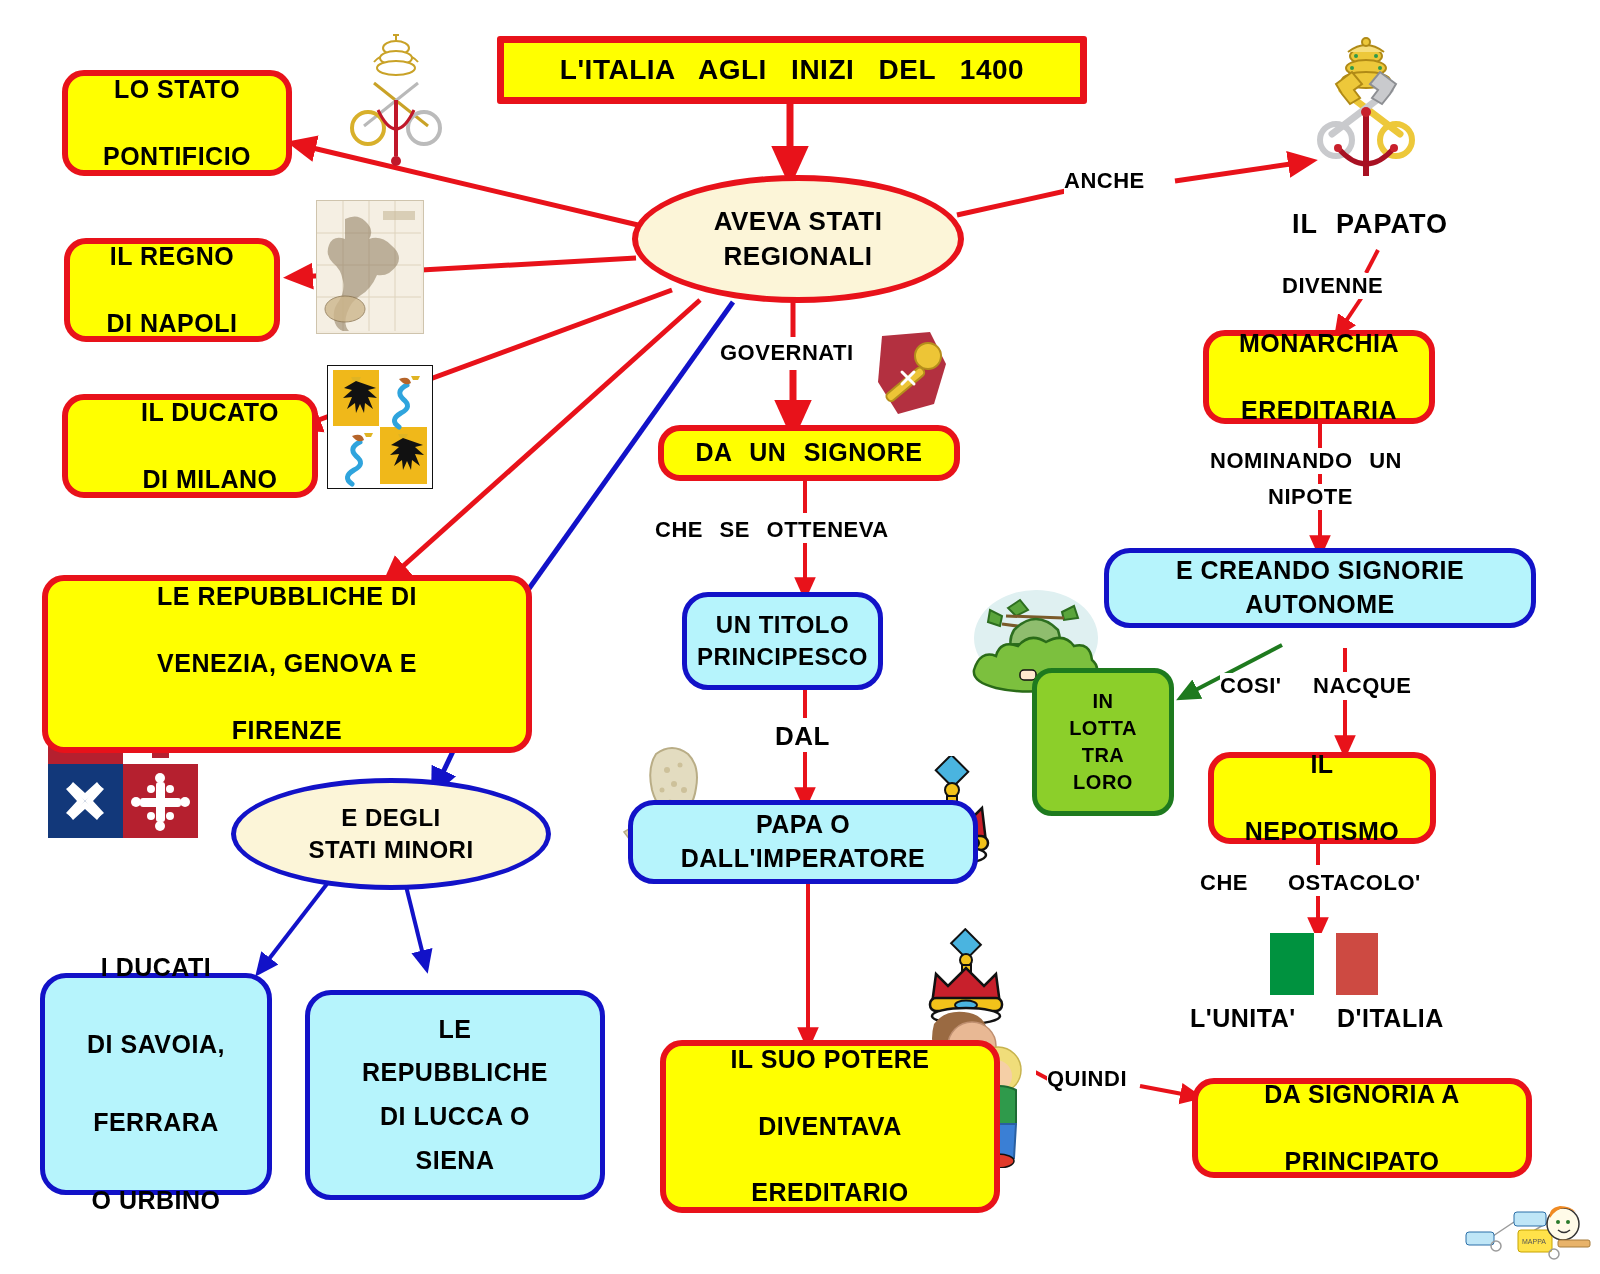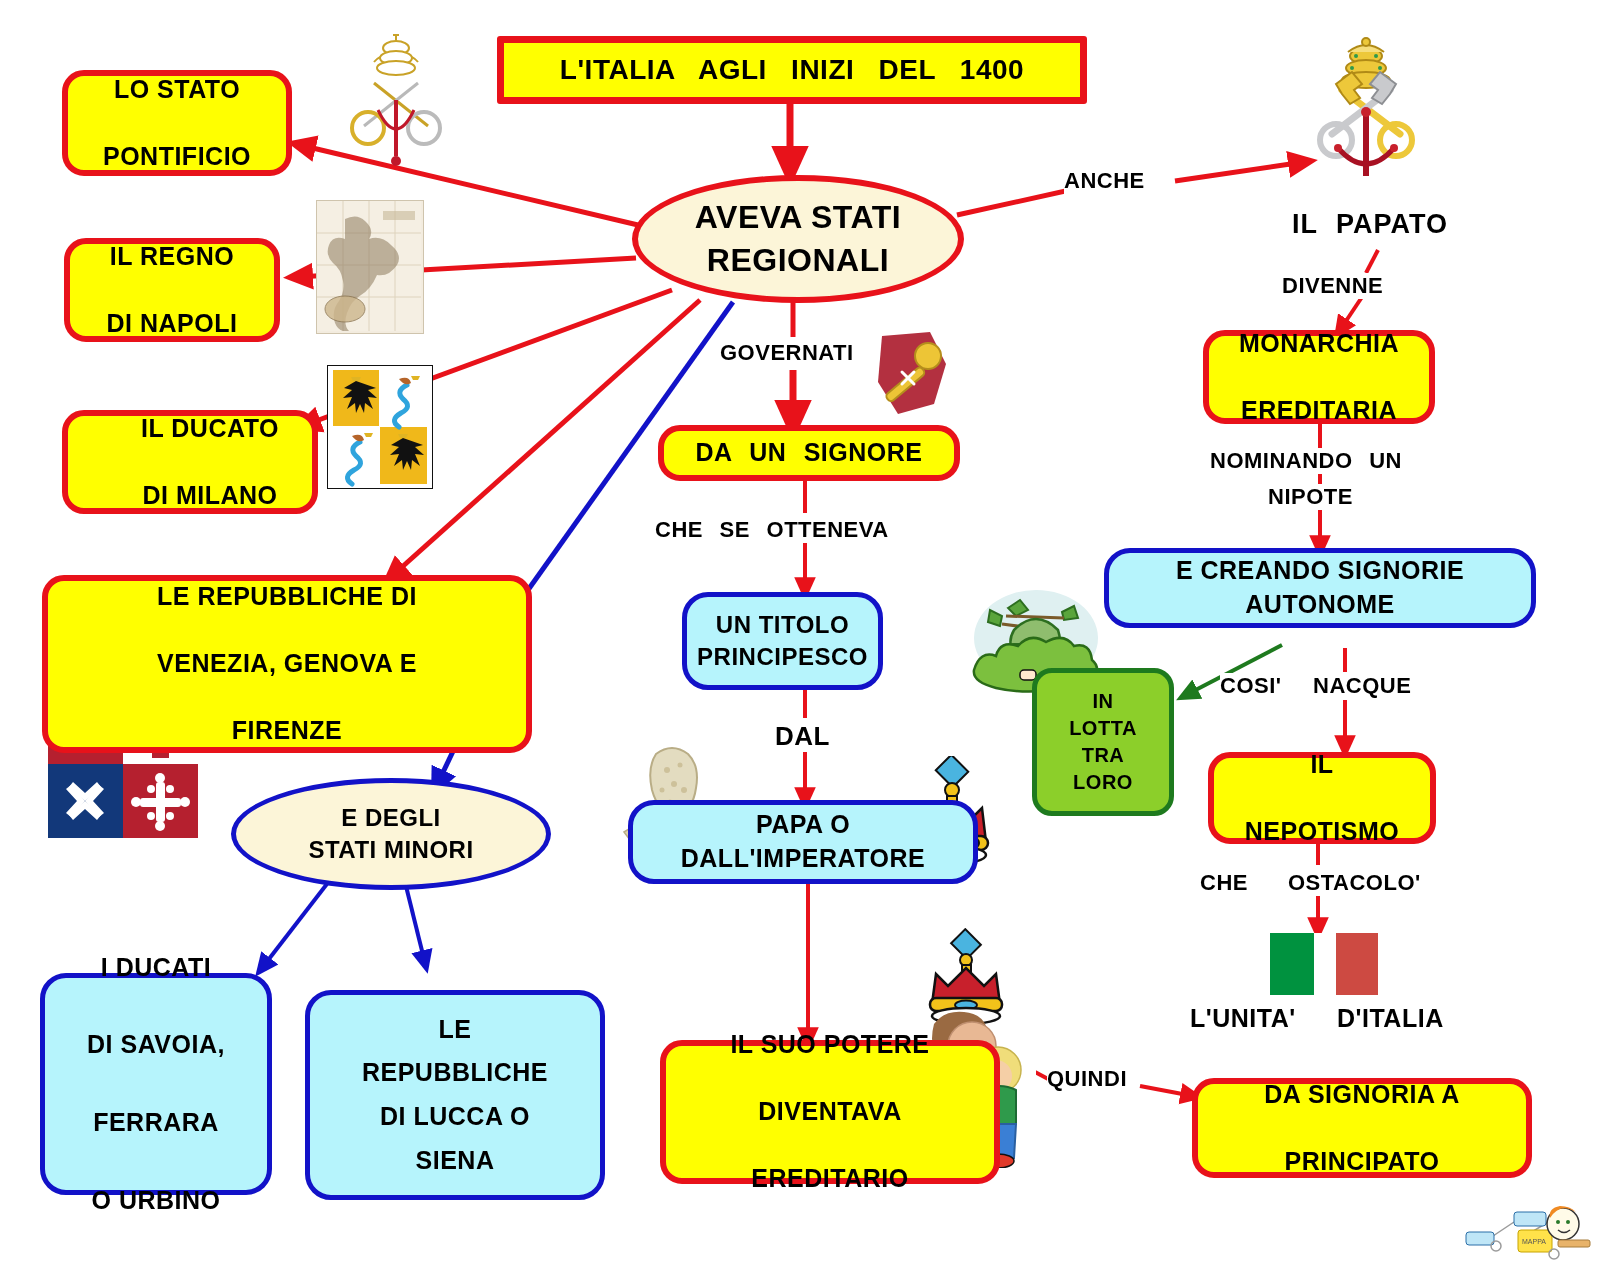--- a/index.html
+++ b/index.html
@@ -347,36 +347,36 @@
     <path d="M96 34 q6 5 12 0" stroke="#333" fill="none" stroke-width="1.5"></path>
     <rect x="96" y="44" width="32" height="7" rx="2" fill="#e8b36a" stroke="#a77d3c"></rect>
     <circle cx="92" cy="58" r="5" fill="none" stroke="#9b9b9b" stroke-width="1.5"></circle>
     <circle cx="34" cy="50" r="5" fill="none" stroke="#9b9b9b" stroke-width="1.5"></circle>
   </svg>
 
   <div class="node title-box" style="left:497px;top:36px;width:590px;height:68px;font-size:28px;">
     <span class="ws2">L'ITALIA   AGLI   INIZI   DEL   1400</span>
   </div>
 
-  <div class="node ellipse-red" style="left:632px;top:175px;width:332px;height:128px;font-size:32px;flex-direction:column;">
+  <div class="node ellipse-red" style="left:632px;top:175px;width:332px;height:128px;font-size:26px;flex-direction:column;">
     <span>AVEVA   STATI</span>
     <span>REGIONALI</span>
   </div>
 
   <div class="node yellow" style="left:62px;top:70px;width:230px;height:106px;font-size:25px;flex-direction:column;">
     <span>LO   STATO</span>
     <span>PONTIFICIO</span>
   </div>
 
   <div class="node yellow" style="left:64px;top:238px;width:216px;height:104px;font-size:25px;flex-direction:column;">
     <span>IL   REGNO</span>
     <span>DI   NAPOLI</span>
   </div>
 
-  <div class="node yellow" style="left:62px;top:410px;width:256px;height:104px;font-size:25px;flex-direction:column;padding-left:40px;">
+  <div class="node yellow" style="left:62px;top:394px;width:256px;height:104px;font-size:25px;flex-direction:column;padding-left:40px;">
     <span>IL   DUCATO</span>
     <span>DI   MILANO</span>
   </div>
 
   <div class="node yellow" style="left:42px;top:575px;width:490px;height:178px;font-size:25px;flex-direction:column;z-index:3;">
     <span>LE   REPUBBLICHE   DI</span>
     <span>VENEZIA,   GENOVA   E</span>
     <span>FIRENZE</span>
   </div>
 
@@ -406,21 +406,21 @@
   <div class="node cyan" style="left:682px;top:592px;width:201px;height:98px;font-size:24px;flex-direction:column;">
     <span>UN   TITOLO</span>
     <span>PRINCIPESCO</span>
   </div>
 
   <div class="node cyan" style="left:628px;top:800px;width:350px;height:84px;font-size:25px;flex-direction:column;">
     <span>PAPA   O</span>
     <span>DALL'IMPERATORE</span>
   </div>
 
-  <div class="node yellow" style="left:660px;top:1040px;width:340px;height:144px;font-size:25px;flex-direction:column;">
+  <div class="node yellow" style="left:660px;top:1040px;width:340px;height:173px;font-size:25px;flex-direction:column;">
     <span>IL  SUO   POTERE</span>
     <span>DIVENTAVA</span>
     <span>EREDITARIO</span>
   </div>
 
   <div class="plainlabel" style="left:1292px;top:209px;font-size:27px;">
     <span class="ws">IL   PAPATO</span>
   </div>
 
   <div class="node yellow" style="left:1203px;top:330px;width:232px;height:94px;font-size:25px;flex-direction:column;">

